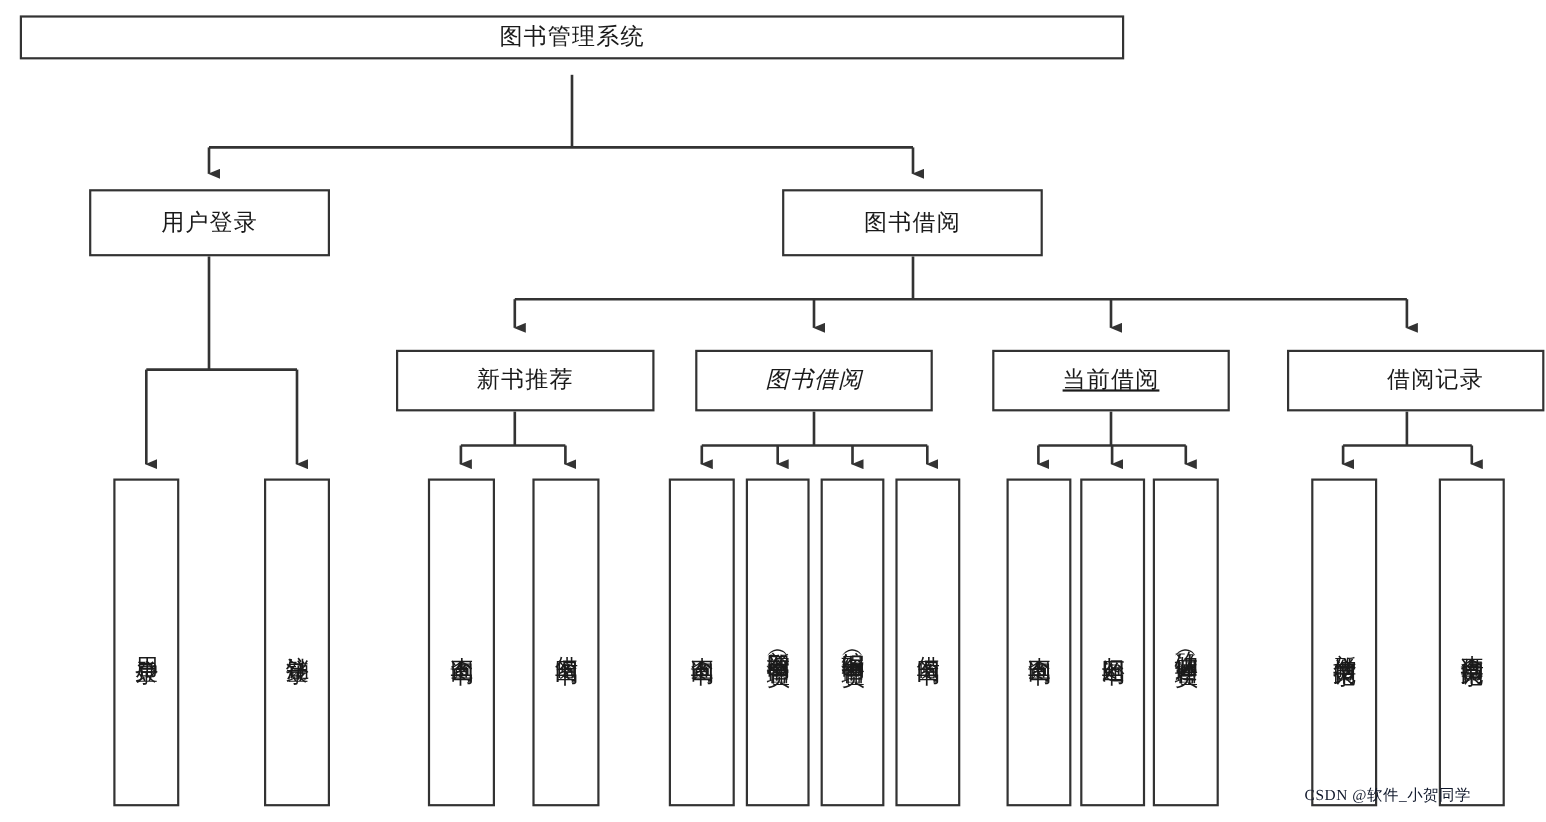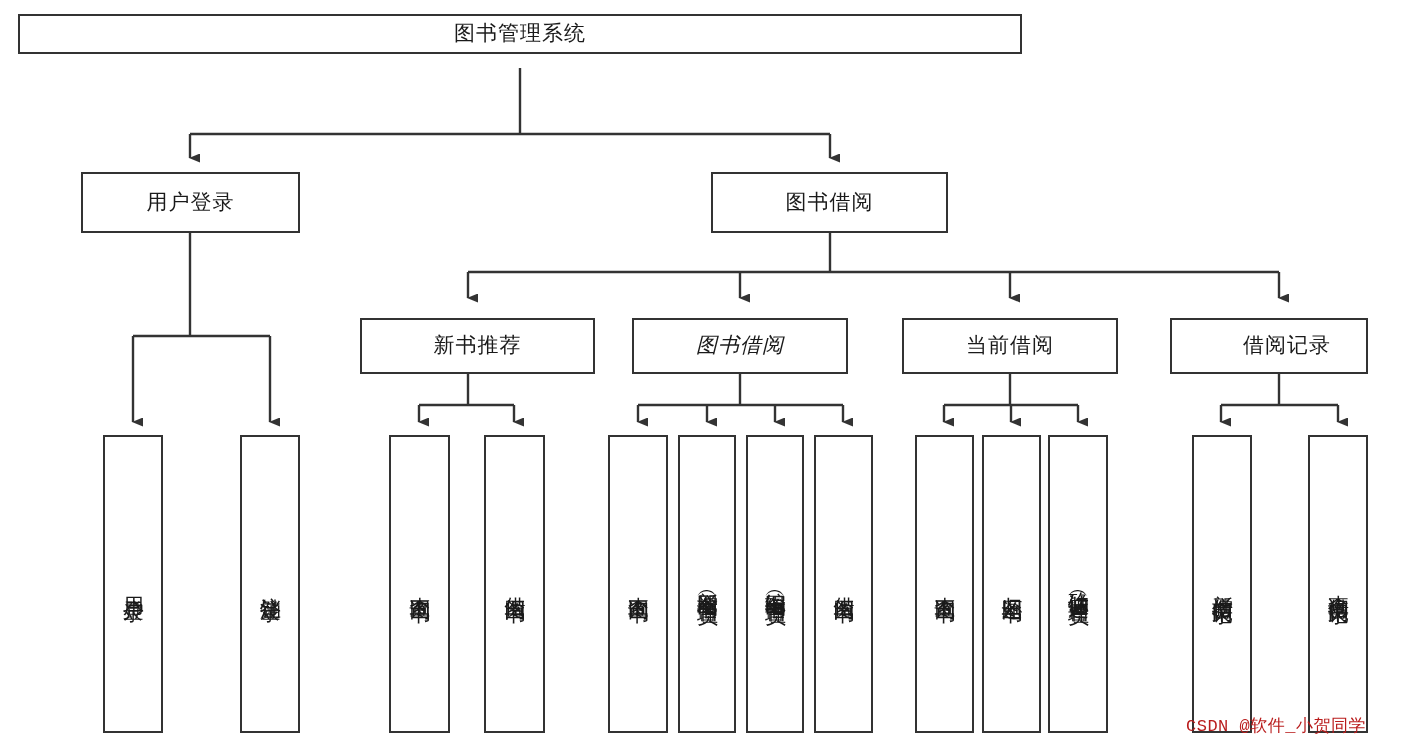--- a/index.html
+++ b/index.html
@@ -52,24 +52,24 @@
     padding: 4px 0;
   }
   .node.vert > span {
     display: block;
     max-height: 100%;
   }
   #watermark {
     position: absolute;
     left: 1186px;
     top: 714px;
-    font-size: 17px;
-    color: #b91c1c;
+    font-size: 14px;
+    color: #0f172a;
     white-space: nowrap;
-    font-family: Liberation Mono, monospace;
+    font-family: Liberation Serif, serif;
     letter-spacing: 0.5px;
   }
 </style>
 </head>
 <body>
 
 <div id="canvas">
 
   <svg id="wires" viewBox="0 0 1405 747" xmlns="http://www.w3.org/2000/svg">
     <defs>
@@ -131,24 +131,24 @@
   <div class="node horiz" style="left:711px; top:172px; width:237px; height:61px;">
     <span>图书借阅</span>
   </div>
 
   <div class="node horiz" style="left:360px; top:318px; width:235px; height:56px;">
     <span>新书推荐</span>
   </div>
   <div class="node horiz" style="left:632px; top:318px; width:216px; height:56px;font-style:italic;">
     <span>图书借阅</span>
   </div>
-  <div class="node horiz" style="left:902px; top:318px; width:216px; height:56px;">
+  <div class="node horiz" style="left:902px; top:318px; width:216px; height:56px;text-decoration:underline;">
     <span>当前借阅</span>
   </div>
-  <div class="node horiz" style="left:1170px; top:318px; width:198px; height:56px;padding-left:36px;">
+  <div class="node horiz" style="left:1170px; top:318px; width:234px; height:56px;padding-left:36px;">
     <span>借阅记录</span>
   </div>
 
   <div class="node vert" style="left:103px; top:435px; width:60px; height:298px;">
     <span>用户登录</span>
   </div>
   <div class="node vert" style="left:240px; top:435px; width:60px; height:298px;">
     <span>注销登录</span>
   </div>
 

